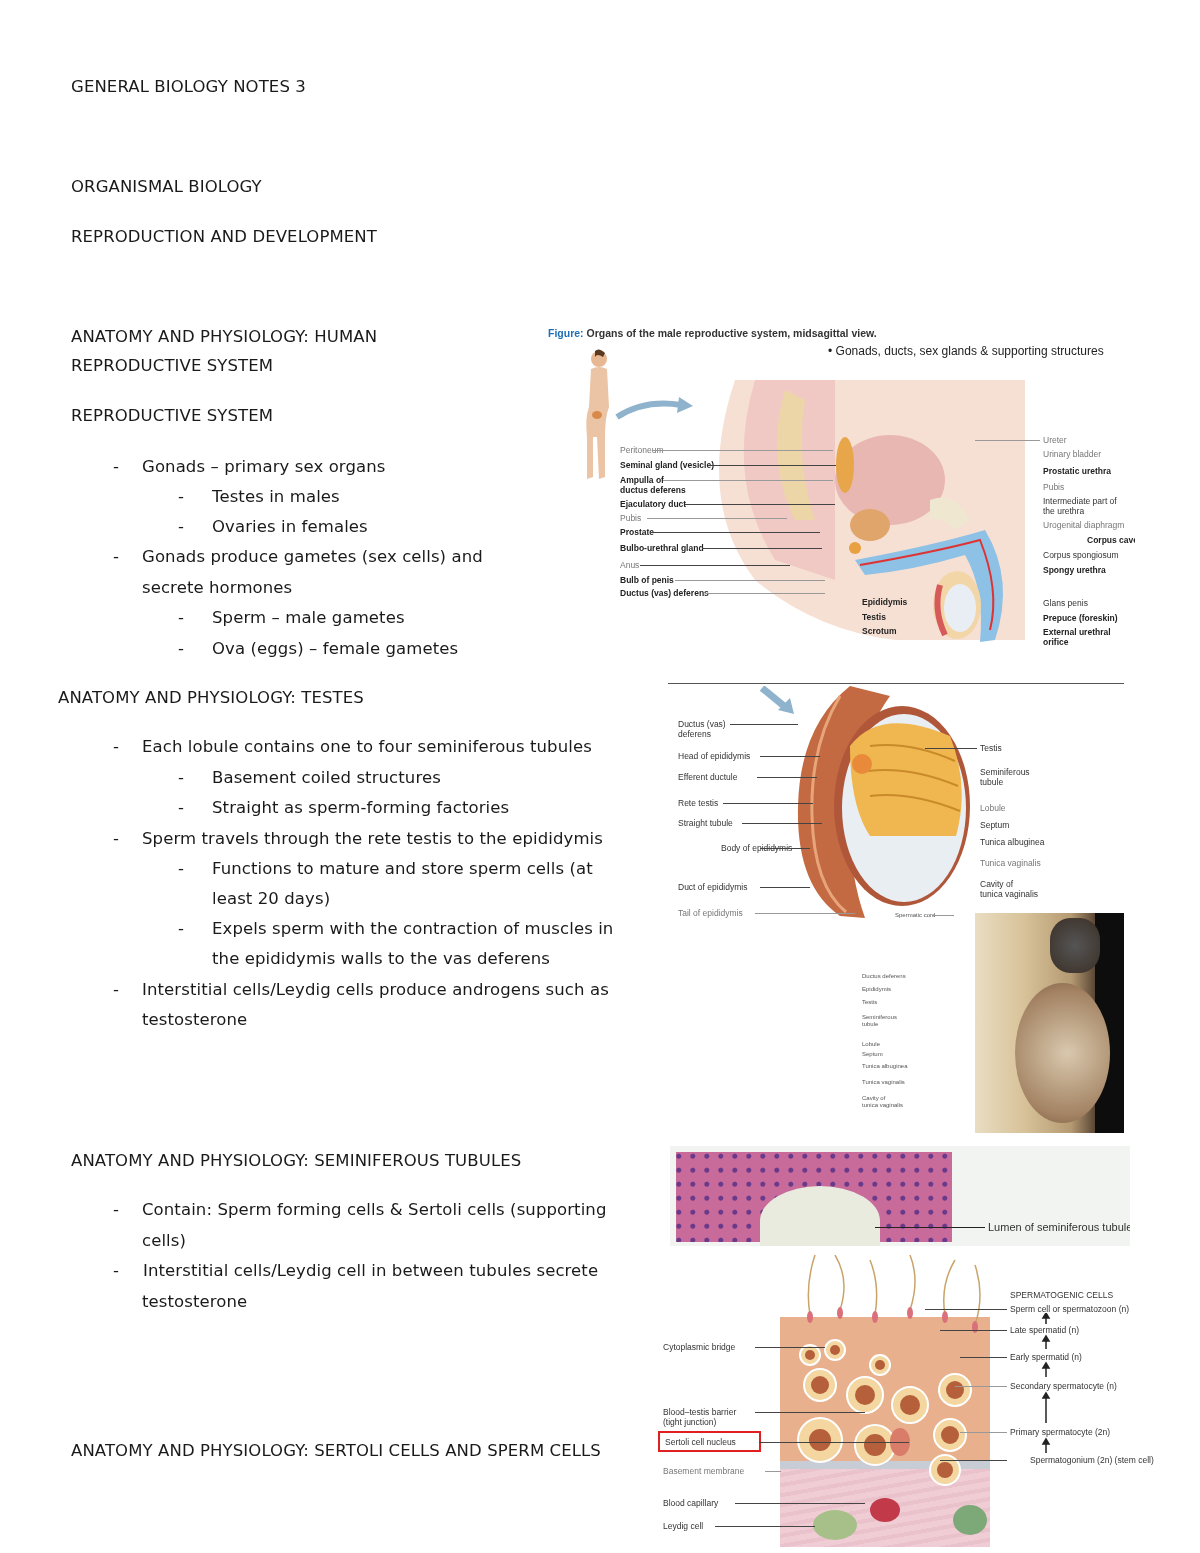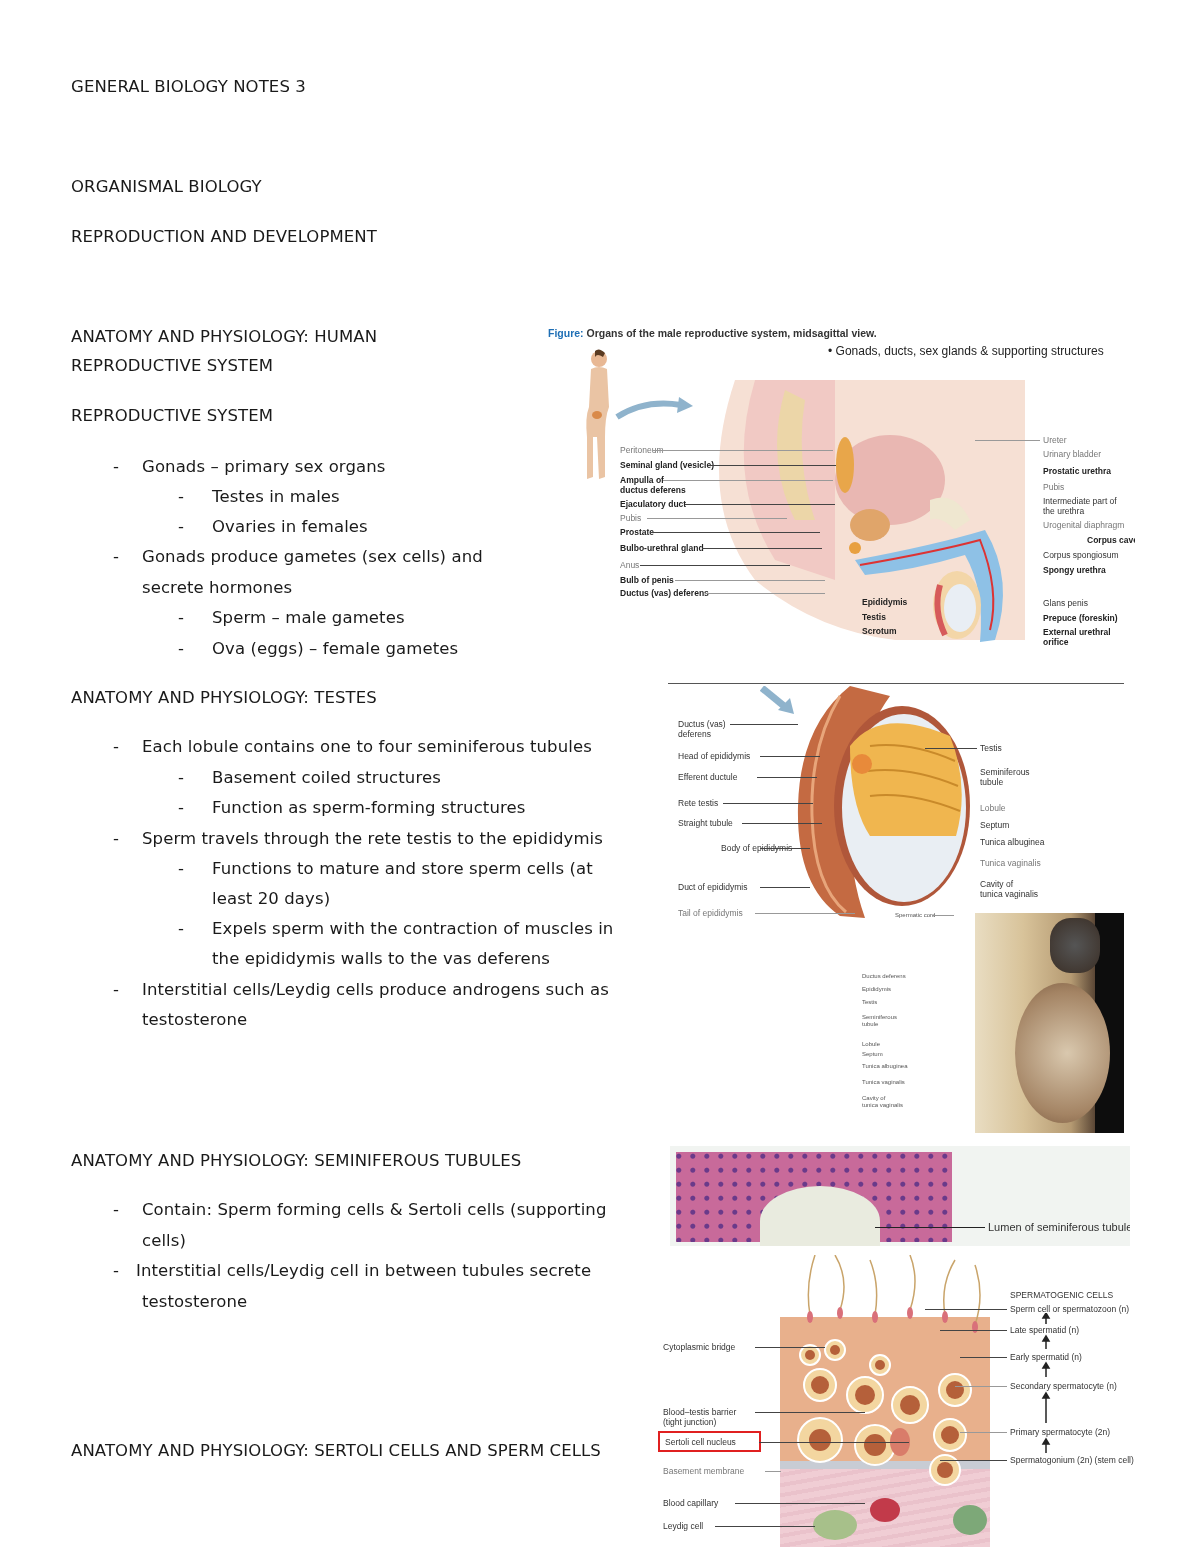--- a/index.html
+++ b/index.html
@@ -33,46 +33,46 @@
 <div class="dash" style="left:178px;top:517px;">-</div>
 <div class="t" style="left:212px;top:517px;">Ovaries in females</div>
 <div class="dash" style="left:113px;top:547px;">-</div>
 <div class="t" style="left:142px;top:547px;">Gonads produce gametes (sex cells) and</div>
 <div class="t" style="left:142px;top:578px;">secrete hormones</div>
 <div class="dash" style="left:178px;top:608px;">-</div>
 <div class="t" style="left:212px;top:608px;">Sperm – male gametes</div>
 <div class="dash" style="left:178px;top:639px;">-</div>
 <div class="t" style="left:212px;top:639px;">Ova (eggs) – female gametes</div>
 
-<div class="t" style="left:71px;top:688px;text-align:center;">ANATOMY AND PHYSIOLOGY: TESTES</div>
+<div class="t" style="left:58px;top:688px;text-align:center;">ANATOMY AND PHYSIOLOGY: TESTES</div>
 
 <div class="dash" style="left:113px;top:737px;">-</div>
 <div class="t" style="left:142px;top:737px;">Each lobule contains one to four seminiferous tubules</div>
 <div class="dash" style="left:178px;top:768px;">-</div>
 <div class="t" style="left:212px;top:768px;">Basement coiled structures</div>
 <div class="dash" style="left:178px;top:798px;">-</div>
-<div class="t" style="left:212px;top:798px;">Function as sperm-forming structures</div>
+<div class="t" style="left:212px;top:798px;">Straight as sperm-forming factories</div>
 <div class="dash" style="left:113px;top:829px;">-</div>
 <div class="t" style="left:142px;top:829px;">Sperm travels through the rete testis to the epididymis</div>
 <div class="dash" style="left:178px;top:859px;">-</div>
 <div class="t" style="left:212px;top:859px;">Functions to mature and store sperm cells (at</div>
 <div class="t" style="left:212px;top:889px;">least 20 days)</div>
 <div class="dash" style="left:178px;top:919px;">-</div>
 <div class="t" style="left:212px;top:919px;">Expels sperm with the contraction of muscles in</div>
 <div class="t" style="left:212px;top:949px;">the epididymis walls to the vas deferens</div>
 <div class="dash" style="left:113px;top:980px;">-</div>
 <div class="t" style="left:142px;top:980px;">Interstitial cells/Leydig cells produce androgens such as</div>
 <div class="t" style="left:142px;top:1010px;">testosterone</div>
 
 <div class="t" style="left:71px;top:1151px;">ANATOMY AND PHYSIOLOGY: SEMINIFEROUS TUBULES</div>
 <div class="dash" style="left:113px;top:1200px;">-</div>
 <div class="t" style="left:142px;top:1200px;">Contain: Sperm forming cells &amp; Sertoli cells (supporting</div>
 <div class="t" style="left:142px;top:1231px;">cells)</div>
 <div class="dash" style="left:113px;top:1261px;">-</div>
-<div class="t" style="left:136px;top:1261px;">Interstitial cells/Leydig cell in between tubules secrete</div>
+<div class="t" style="left:143px;top:1261px;">Interstitial cells/Leydig cell in between tubules secrete</div>
 <div class="t" style="left:142px;top:1292px;">testosterone</div>
 
 <div class="t" style="left:71px;top:1441px;">ANATOMY AND PHYSIOLOGY: SERTOLI CELLS AND SPERM CELLS</div>
 
 <div class="fig" style="left:545px;top:325px;width:590px;height:330px;">
   <div style="position:absolute;left:3px;top:2px;font-family:'Liberation Sans',sans-serif;font-size:10.5px;font-weight:bold;white-space:nowrap;">
     <span style="color:#1f6fb5;">Figure:</span>
     <span style="color:#333;">Organs of the male reproductive system, midsagittal view.</span>
   </div>
   <div style="position:absolute;left:283px;top:19px;font-family:'Liberation Sans',sans-serif;font-size:12px;color:#222;white-space:nowrap;">• <span>Gonads, ducts, sex glands &amp; supporting structures</span></div>
@@ -292,21 +292,21 @@
   <div class="lbl" style="left:355px;top:49px;">Sperm cell or spermatozoon (n)</div>
   <div class="ln" style="left:270px;top:54px;width:82px;"></div>
   <div class="lbl" style="left:355px;top:70px;">Late spermatid (n)</div>
   <div class="ln" style="left:285px;top:75px;width:67px;"></div>
   <div class="lbl" style="left:355px;top:97px;">Early spermatid (n)</div>
   <div class="ln" style="left:305px;top:102px;width:47px;"></div>
   <div class="lbl" style="left:355px;top:126px;">Secondary spermatocyte (n)</div>
   <div class="ln g" style="left:300px;top:131px;width:52px;"></div>
   <div class="lbl" style="left:355px;top:172px;">Primary spermatocyte (2n)</div>
   <div class="ln g" style="left:305px;top:177px;width:47px;"></div>
-  <div class="lbl" style="left:355px;top:200px;">Spermatogonium (2n) (stem cell)</div>
+  <div class="lbl" style="left:375px;top:200px;">Spermatogonium (2n) (stem cell)</div>
   <div class="ln" style="left:285px;top:205px;width:67px;"></div>
 
   <svg style="position:absolute;left:386px;top:58px;" width="10" height="140">
     <g stroke="#222" stroke-width="1.5" fill="#222">
       <line x1="5" y1="11" x2="5" y2="4"></line>
         <polygon points="2,5 5,0 8,5"></polygon>
       <line x1="5" y1="36" x2="5" y2="27"></line>
         <polygon points="2,28 5,23 8,28"></polygon>
       <line x1="5" y1="64" x2="5" y2="54"></line>
         <polygon points="2,55 5,50 8,55"></polygon>

